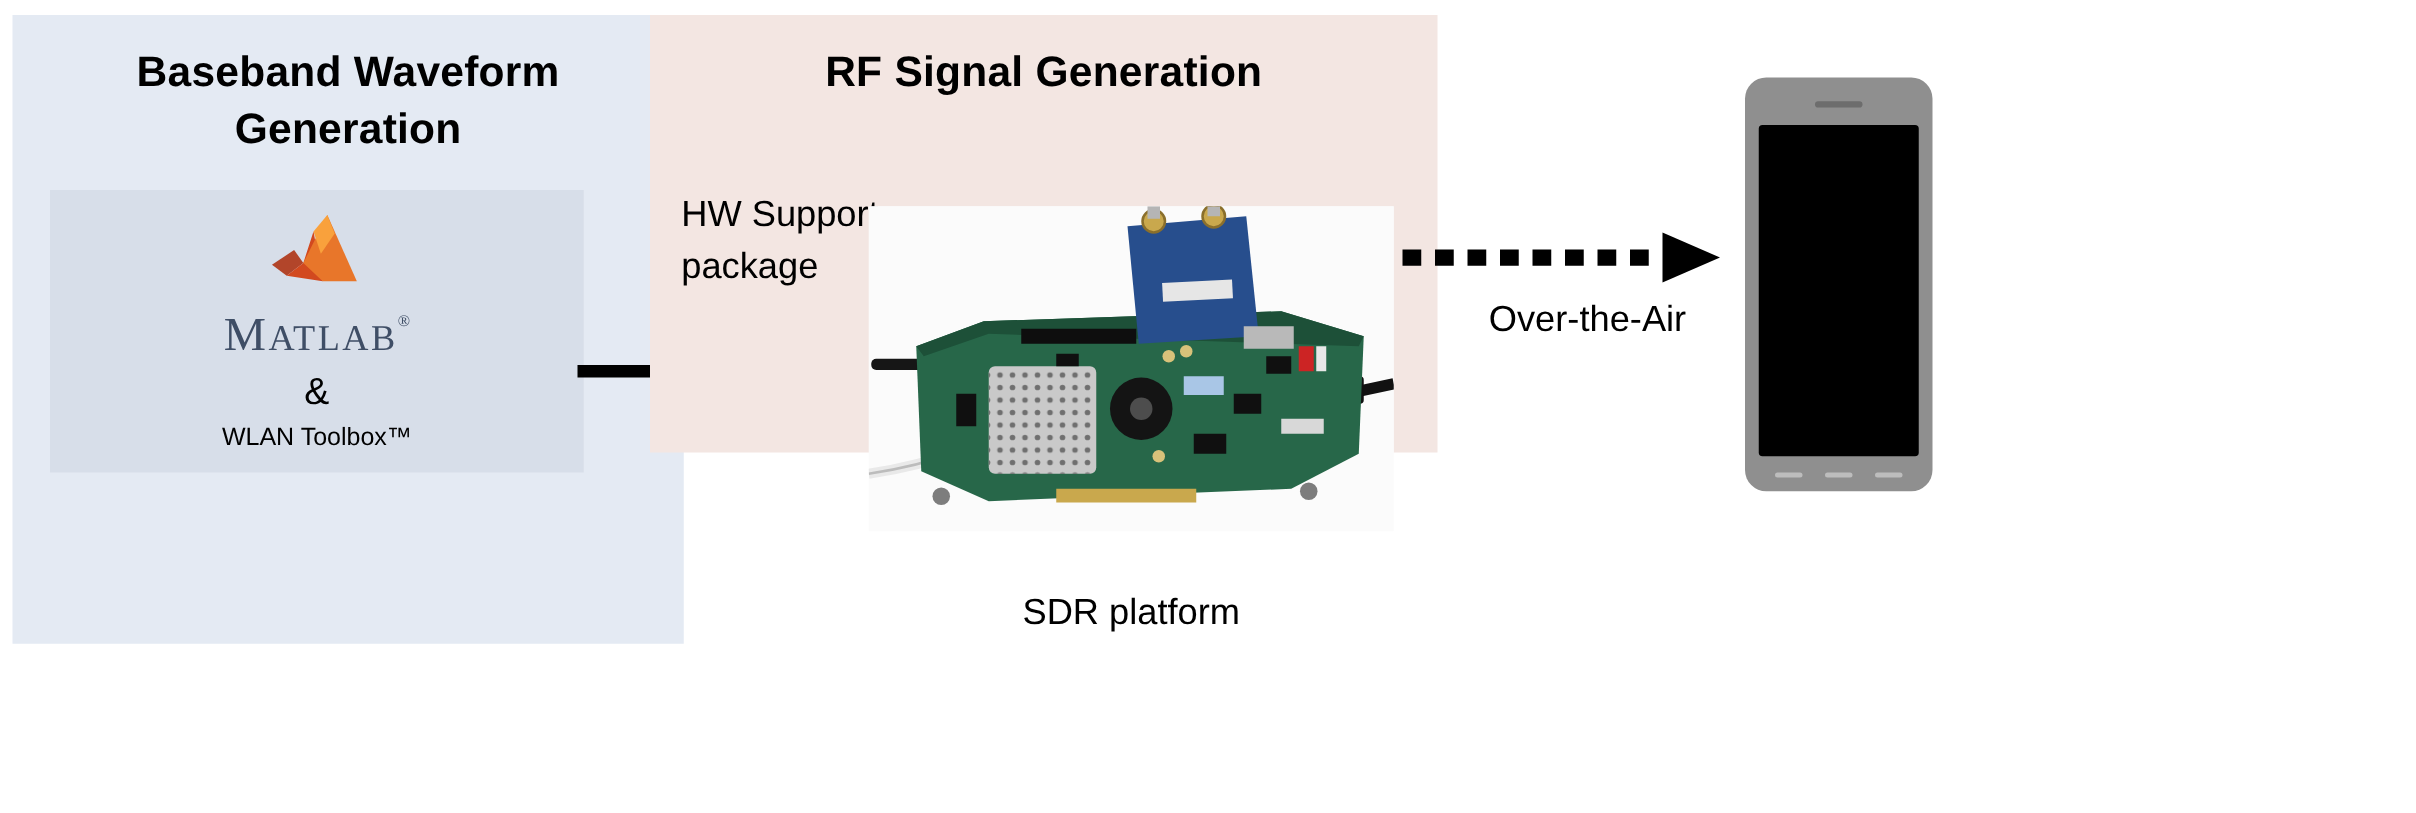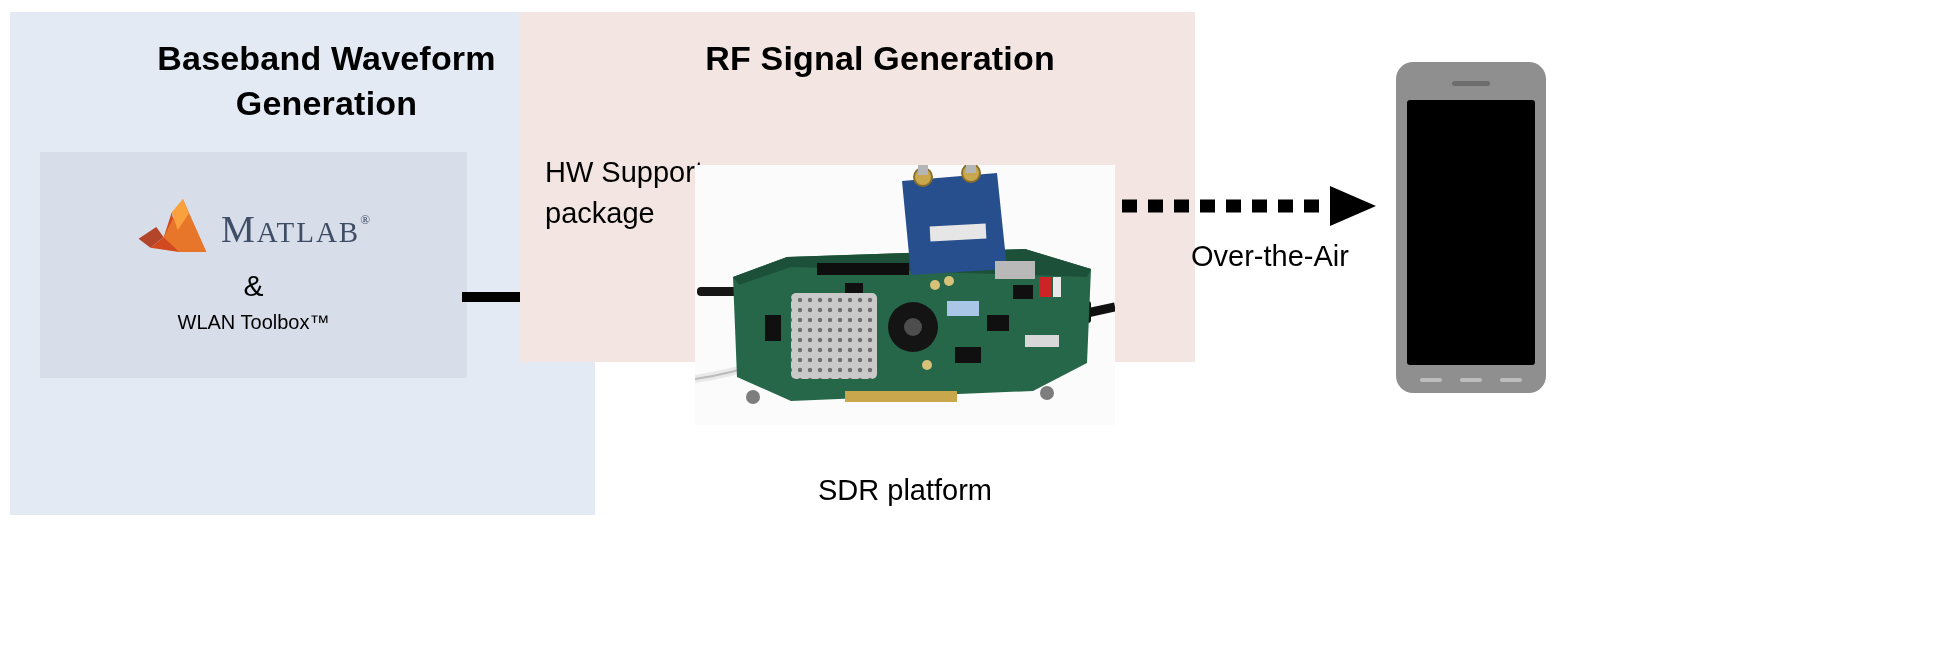--- a/index.html
+++ b/index.html
@@ -9,53 +9,51 @@
     font-family:"Liberation Sans", sans-serif;
     color:#000;
     overflow:hidden;
     background:#ffffff;
   }
 
   
   .panel-baseband{
     position:absolute;left:10px;top:12px;width:537px;height:503px;
     background:var(--baseband-panel,#e4eaf3);
-    padding-left:48px;
   }
   .panel-title{
     margin:0;padding:24px 30px 0 30px;
     font-size:34px;font-weight:700;line-height:1.32;
     text-align:center;letter-spacing:0.2px;
   }
   .matlab-box{
     position:absolute;left:30px;top:140px;width:427px;height:226px;
     background:var(--baseband-inner,#d7dee9);
     display:flex;flex-direction:column;align-items:center;justify-content:center;
     gap:6px;
   }
-  .matlab-row{display:flex;align-items:center;gap:10px;}
+  .matlab-row{display:flex;align-items:center;gap:10px;flex-direction:column;}
   .matlab-word{
     display:inline-block;
     font-family:"Liberation Serif", serif;
     font-size:29px;letter-spacing:2px;
     color:#3f4e66;
   }
   .matlab-word::first-letter{font-size:38px;}
   .matlab-reg{
     font-family:"Liberation Serif", serif;
     font-size:13px;color:#3f4e66;vertical-align:super;position:relative;top:-12px;
   }
   .ampersand{font-size:30px;line-height:1.2;}
   .toolbox-label{font-size:20px;line-height:1.2;}
 
   
   .panel-rf{
     position:absolute;left:520px;top:12px;width:630px;height:350px;
     background:var(--rf-panel,#f3e6e2);
-    padding-left:45px;
   }
   .hw-label{
     position:absolute;left:25px;top:140px;width:165px;
     font-size:29px;line-height:1.42;
   }
   .sdr-photo{
     position:absolute;left:175px;top:153px;width:420px;height:260px;
     background:#fcfcfc;
   }
   .sdr-caption{

